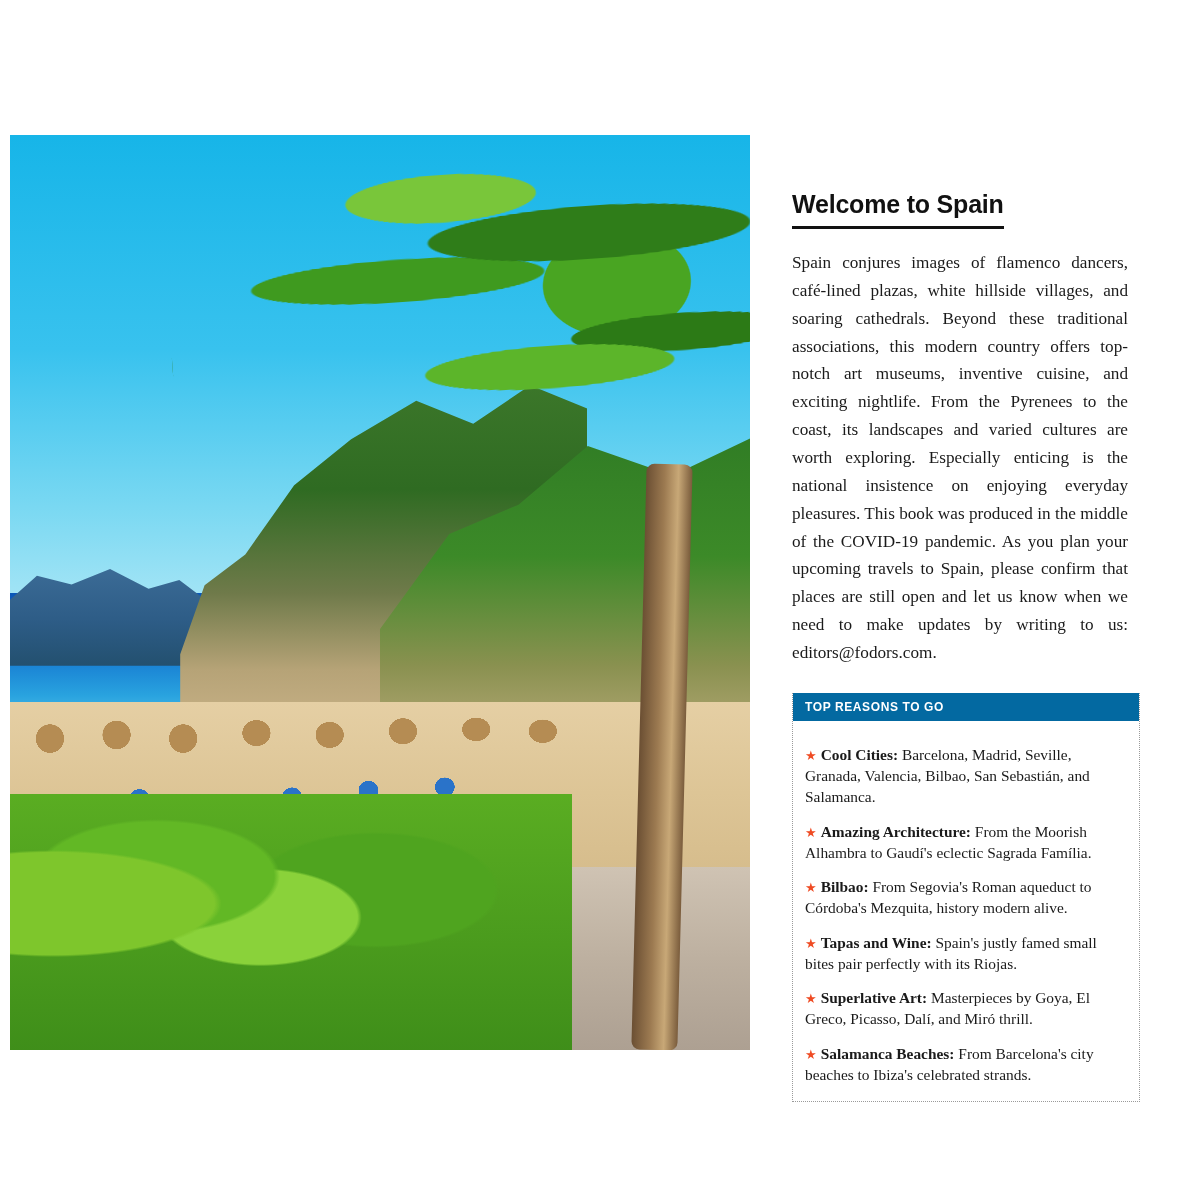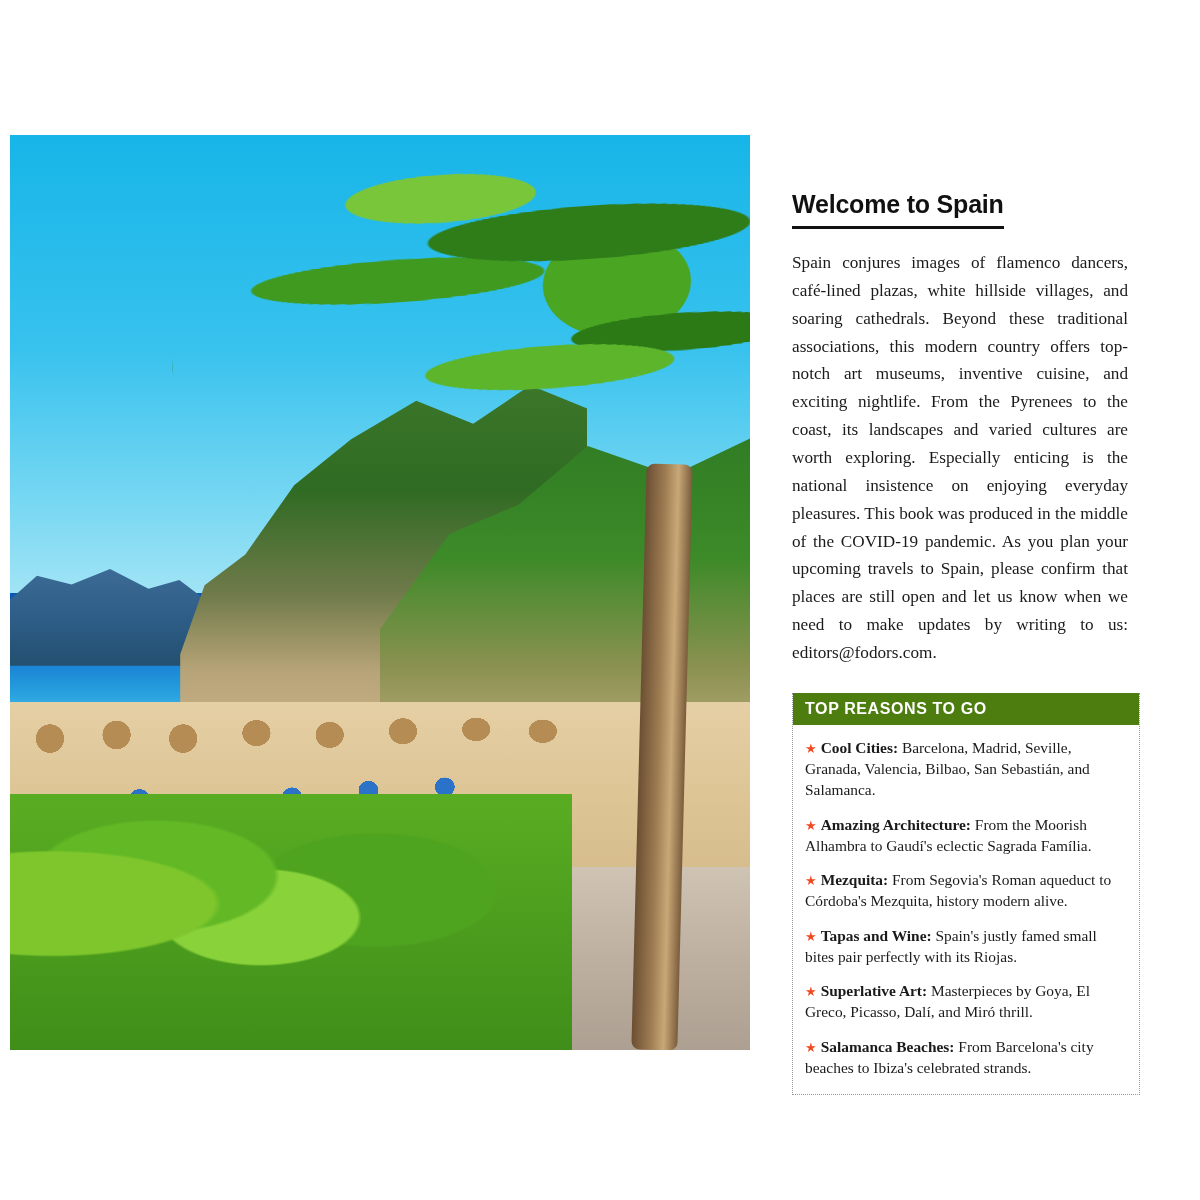--- a/index.html
+++ b/index.html
@@ -170,36 +170,37 @@
     text-align: justify;
     text-justify: inter-word;
   }
 
   .reasons {
     margin-top: 26px;
     border: 1px dotted #9a9a9a;
     border-top: none;
   }
   .reasons-header {
-    background: #4d7c0f;
+    background: #0369a1;
     color: #ffffff;
     font-family: "Liberation Sans", sans-serif;
     font-weight: bold;
-    font-size: 16px;
+    font-size: 12px;
     letter-spacing: 0.6px;
     padding: 7px 0 7px 12px;
   }
   .reasons-body {
     padding: 12px 12px 14px 12px;
   }
   .reason {
     font-size: 15.4px;
     line-height: 1.38;
     color: #1a1a1a;
     margin-bottom: 13px;
+    margin-top: 11px;
   }
   .reason:last-child { margin-bottom: 2px; }
   .star {
     color: #ef4b23;
     font-size: 13px;
     margin-right: 4px;
   }
   .reason b { font-weight: bold; }
 </style>
 </head>
@@ -235,21 +236,21 @@
 
         <div class="reason">
           <span class="star">★</span><b>Cool Cities:</b><span> Barcelona, Madrid, Seville, Granada, Valencia, Bilbao, San Sebastián, and Salamanca.</span>
         </div>
 
         <div class="reason">
           <span class="star">★</span><b>Amazing Architecture:</b><span> From the Moorish Alhambra to Gaudí's eclectic Sagrada Família.</span>
         </div>
 
         <div class="reason">
-          <span class="star">★</span><b>Mezquita:</b><span> From Segovia's Roman aqueduct to Córdoba's Mezquita, history modern alive.</span>
+          <span class="star">★</span><b>Bilbao:</b><span> From Segovia's Roman aqueduct to Córdoba's Mezquita, history modern alive.</span>
         </div>
 
         <div class="reason">
           <span class="star">★</span><b>Tapas and Wine:</b><span> Spain's justly famed small bites pair perfectly with its Riojas.</span>
         </div>
 
         <div class="reason">
           <span class="star">★</span><b>Superlative Art:</b><span> Masterpieces by Goya, El Greco, Picasso, Dalí, and Miró thrill.</span>
         </div>
 

